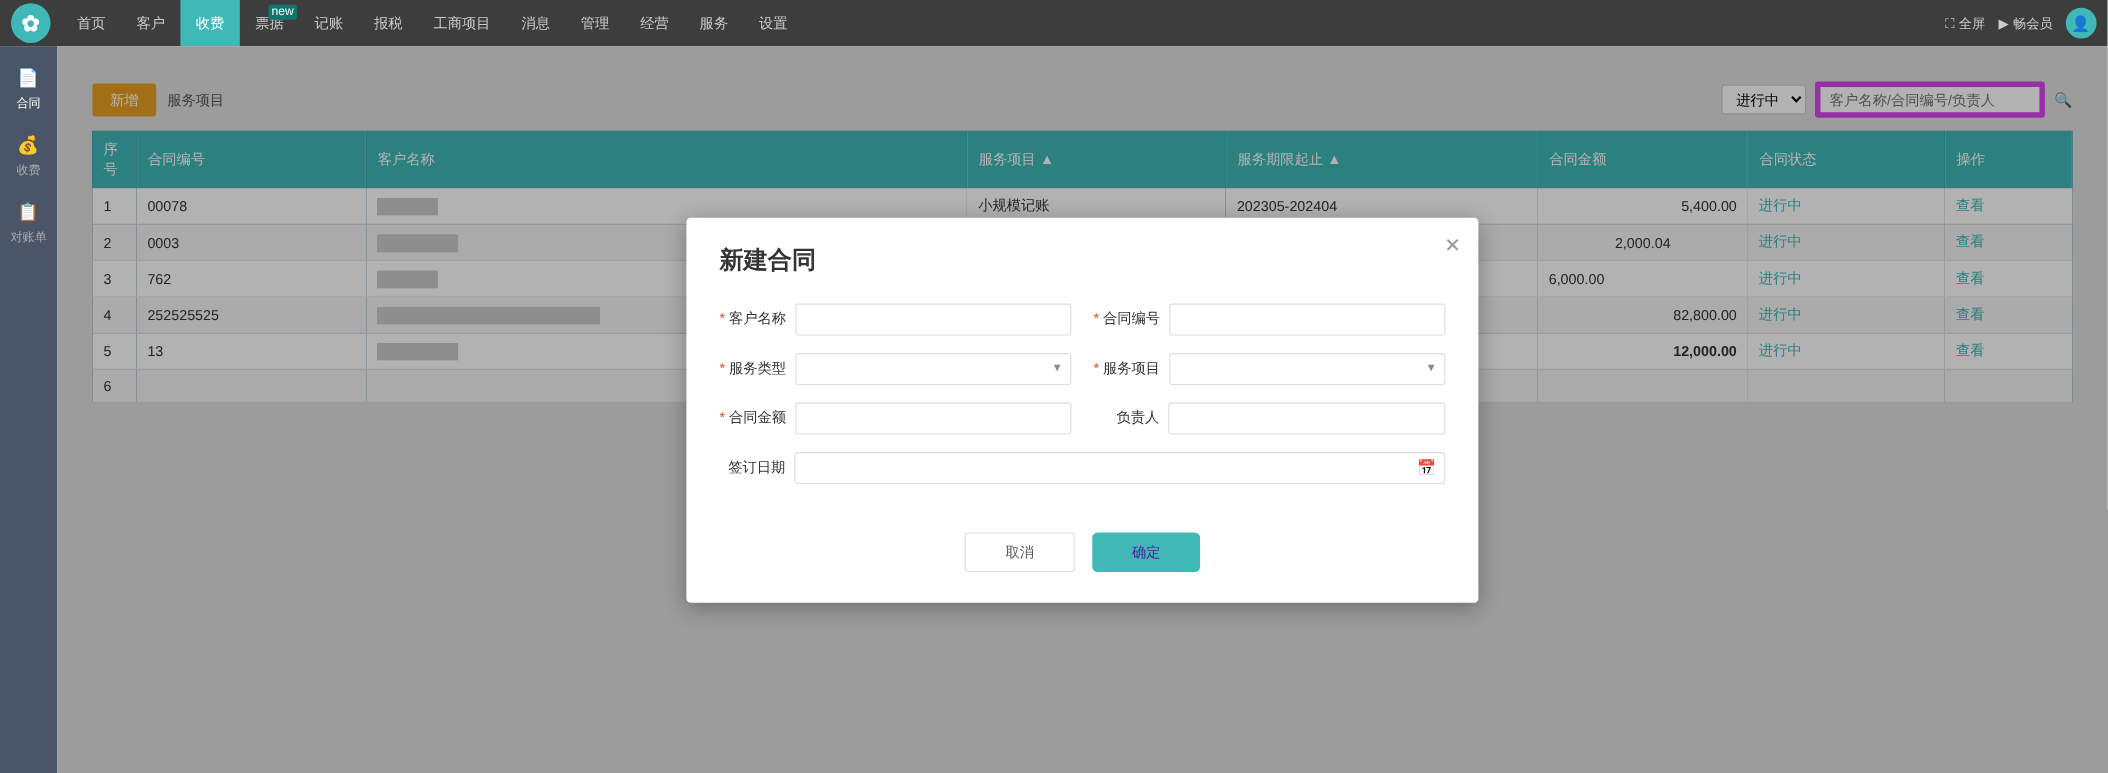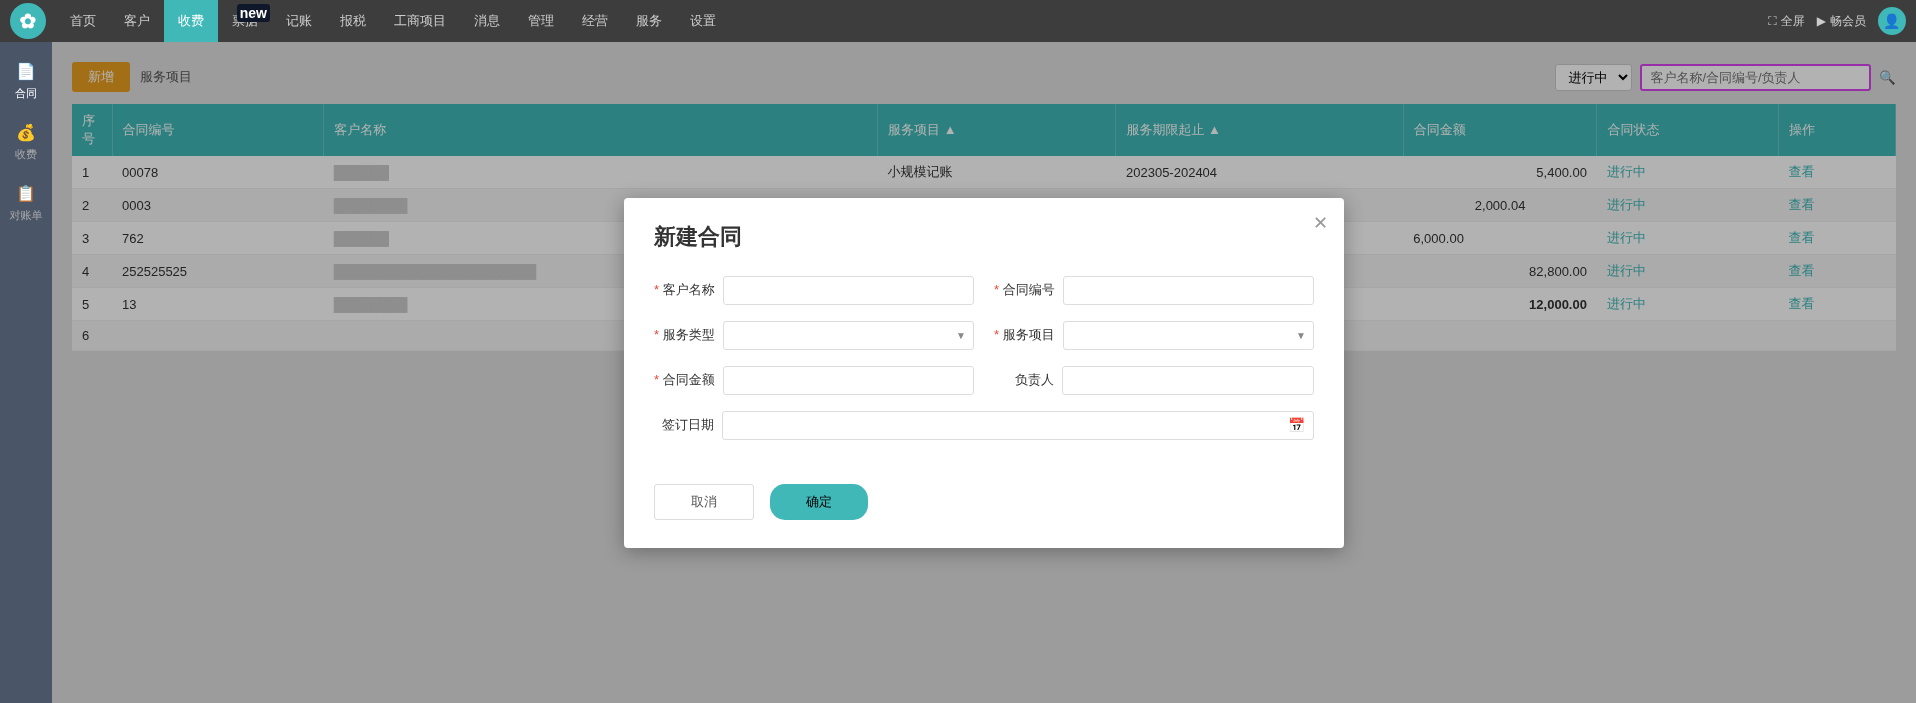--- a/index.html
+++ b/index.html
@@ -34,26 +34,25 @@
       font-size: 13px;
       position: relative;
     }
     .nav-item.active {
       background: #40b8b8;
       color: #fff;
     }
     .nav-item .badge-new {
       position: absolute;
       top: 4px; right: 2px;
-      background: #0f172a;
+      background: #0f766e;
       color: white;
-      font-size: 14px;
+      font-size: 11px;
       padding: 1px 3px;
       border-radius: 3px;
-      font-weight: bold;
     }
     .top-nav-right {
       display: flex; align-items: center; gap: 12px;
     }
     .top-nav-right-item {
       color: #ccc; font-size: 12px; display: flex; align-items: center; gap: 4px; cursor: pointer;
     }
     .avatar-circle {
       width: 28px; height: 28px; border-radius: 50%; background: #40b8b8;
       display: flex; align-items: center; justify-content: center; color: white; font-size: 14px;
@@ -90,21 +89,21 @@
     .sidebar-icon {
       width: 22px; height: 22px;
       display: flex; align-items: center; justify-content: center;
       font-size: 16px;
     }
 
     
     .content-area {
       flex: 1;
       background: #e0e0e0;
-      padding: 20px;
+      padding: 32px;
       position: relative;
     }
 
     
     .toolbar {
       display: flex;
       align-items: center;
       gap: 10px;
       margin-bottom: 12px;
     }
@@ -128,24 +127,24 @@
     .status-select {
       padding: 4px 8px;
       border: 1px solid #ccc;
       border-radius: 3px;
       background: white;
       font-size: 13px;
       cursor: pointer;
     }
     .search-input {
       padding: 4px 8px;
-      border: 2px solid #d946ef;
-      border-radius: 3px;
-      font-size: 13px;
-      width: 231px;
+      border: 5px solid #d946ef;
+      border-radius: 3px;
+      font-size: 13px;
+      width: 209px;
     }
     .search-btn {
       background: none; border: none; cursor: pointer; color: #888;
     }
 
     
     .data-table {
       width: 100%;
       border-collapse: collapse;
       background: #0c4a6e;
@@ -270,39 +269,39 @@
       font-size: 13px;
     }
     .date-icon {
       position: absolute;
       right: 8px; top: 50%;
       transform: translateY(-50%);
       color: #aaa; font-size: 14px; pointer-events: none;
     }
     .modal-footer {
       display: flex;
-      justify-content: flex-start;
+      justify-content: center;
       gap: 16px;
       margin-top: 28px;
     }
     .btn-cancel {
       padding: 8px 36px;
       border: 1px solid #ddd;
       border-radius: 3px;
       background: white;
       color: #555;
       font-size: 13px;
       cursor: pointer;
     }
     .btn-confirm {
       padding: 8px 36px;
       border: none;
-      border-radius: 15px;
+      border-radius: 5px;
       background: #40b8b8;
-      color: #000000;
+      color: #4c1d95;
       font-size: 13px;
       cursor: pointer;
     }
   </style>
 </head>
 <body>
 
 <nav class="top-nav">
   <div class="top-nav-logo">
     <span style="font-size:20px;">✿</span>

